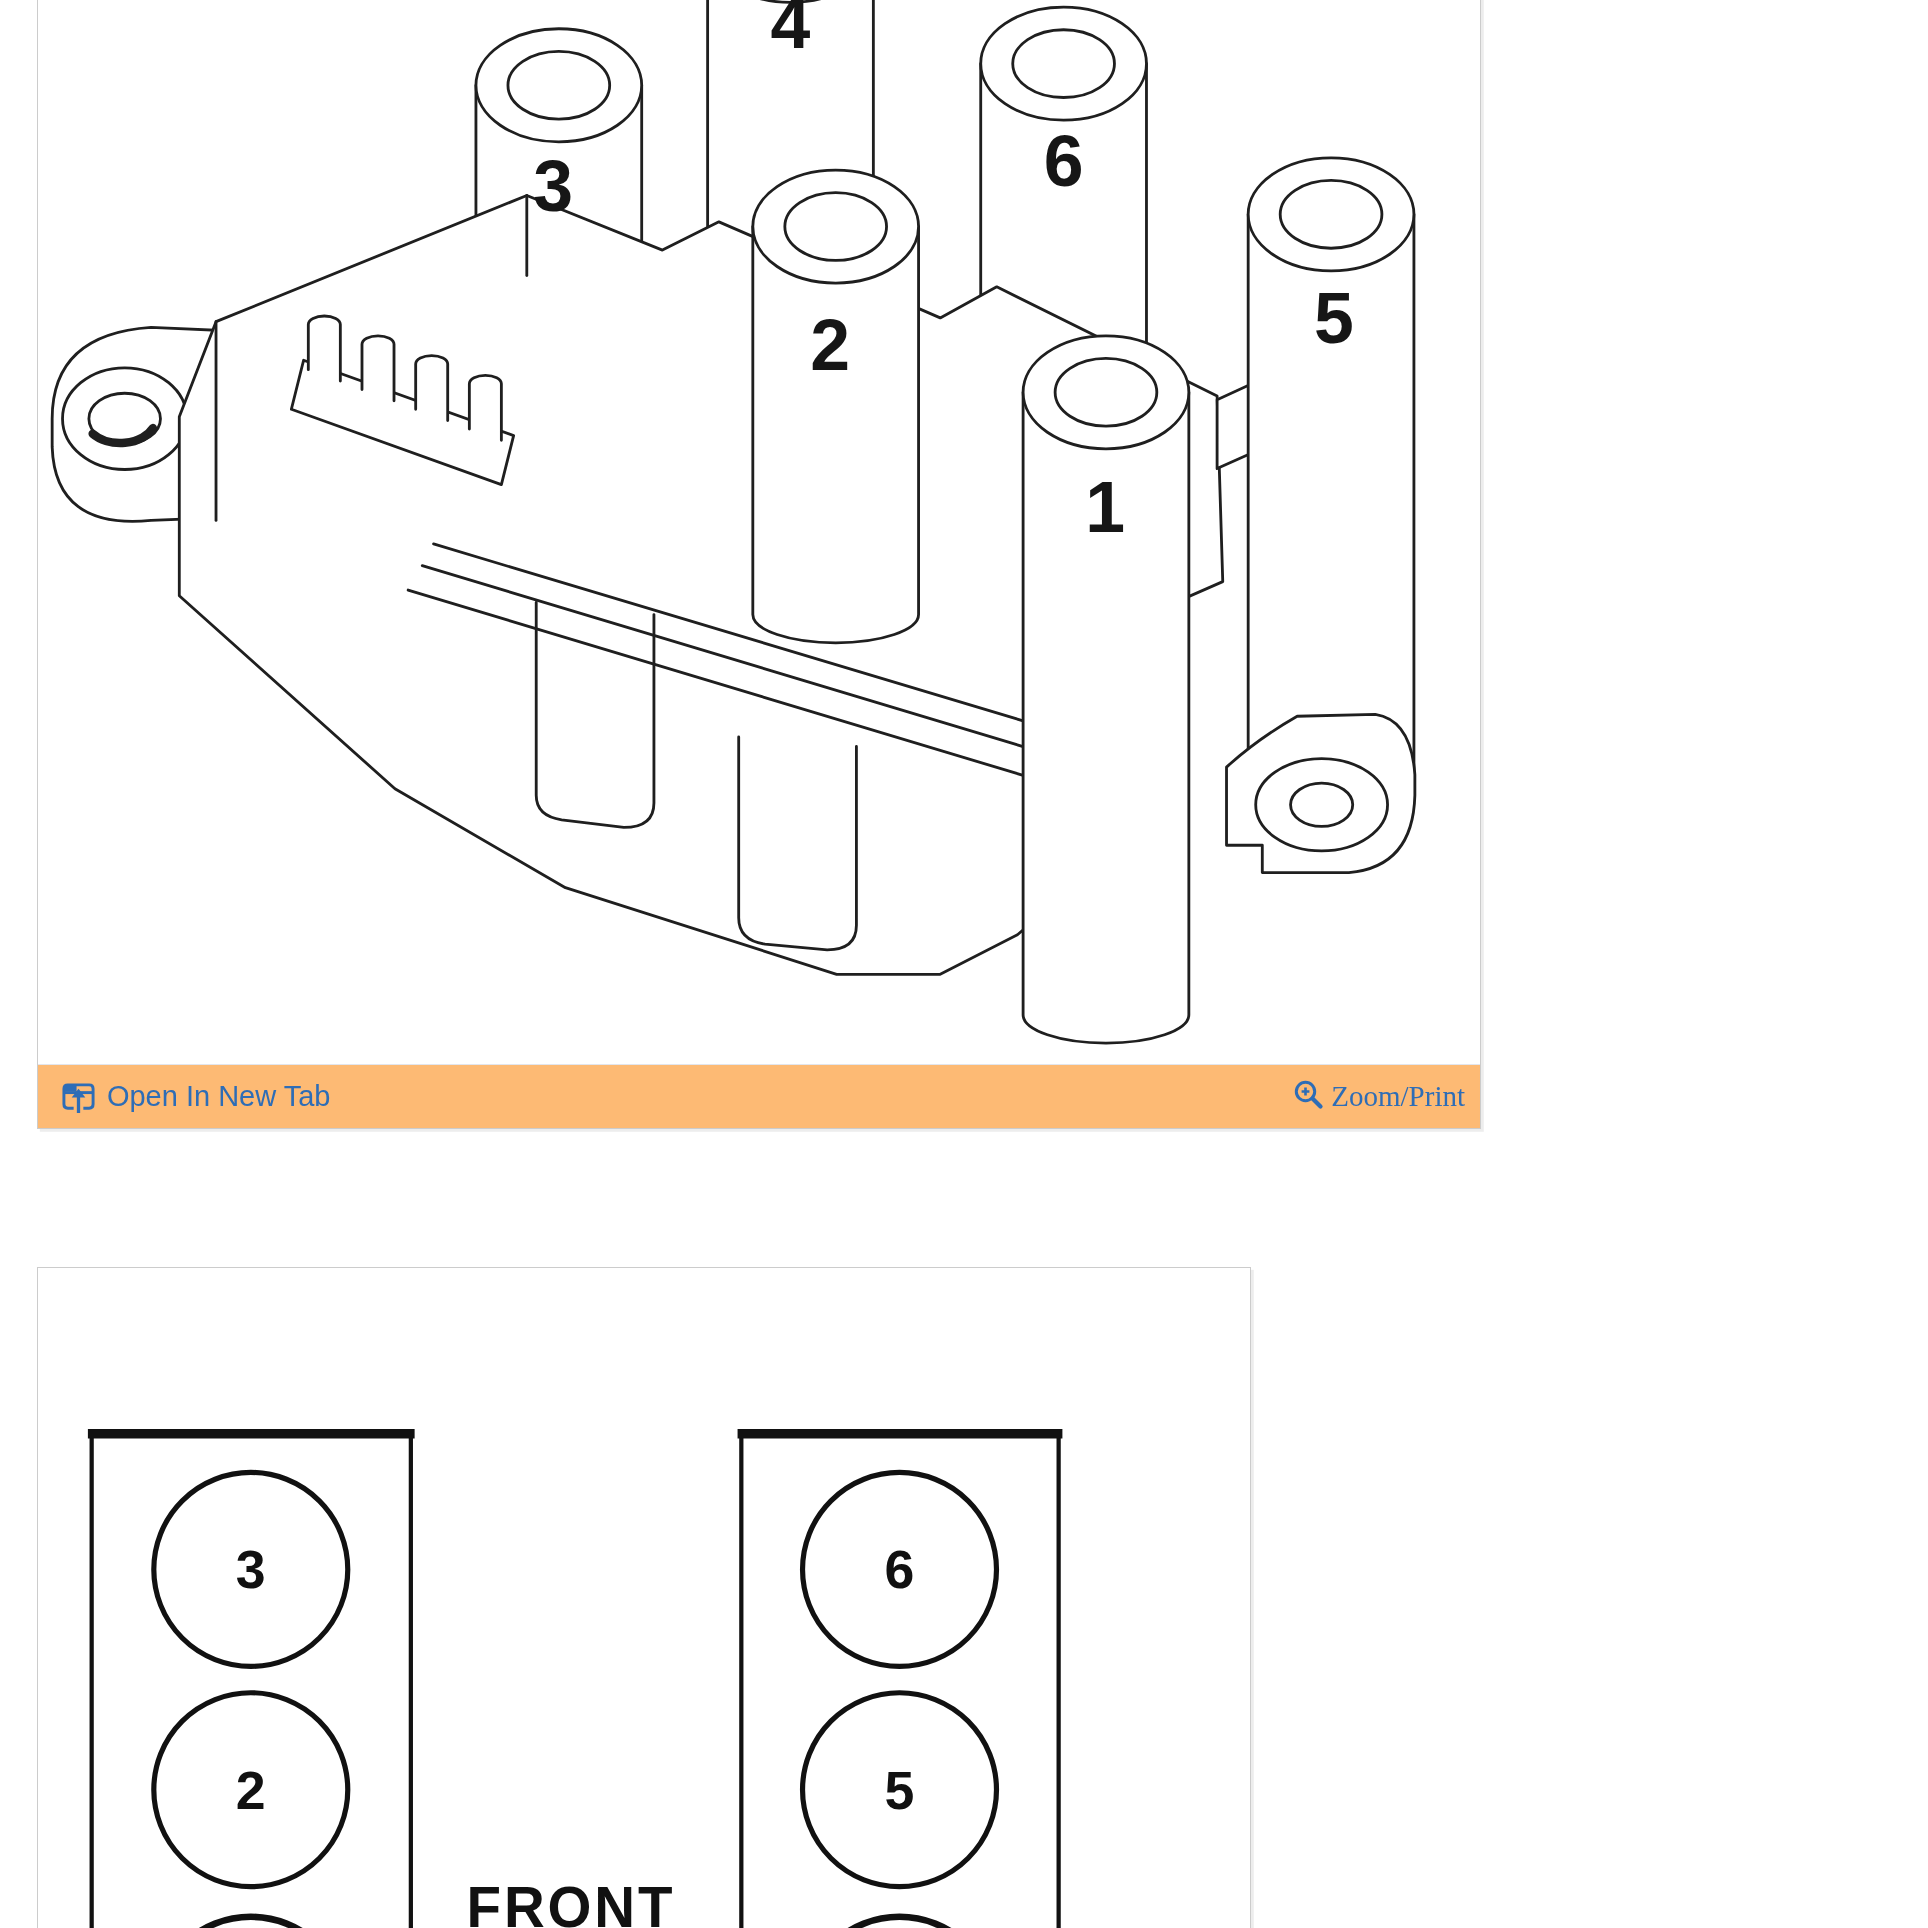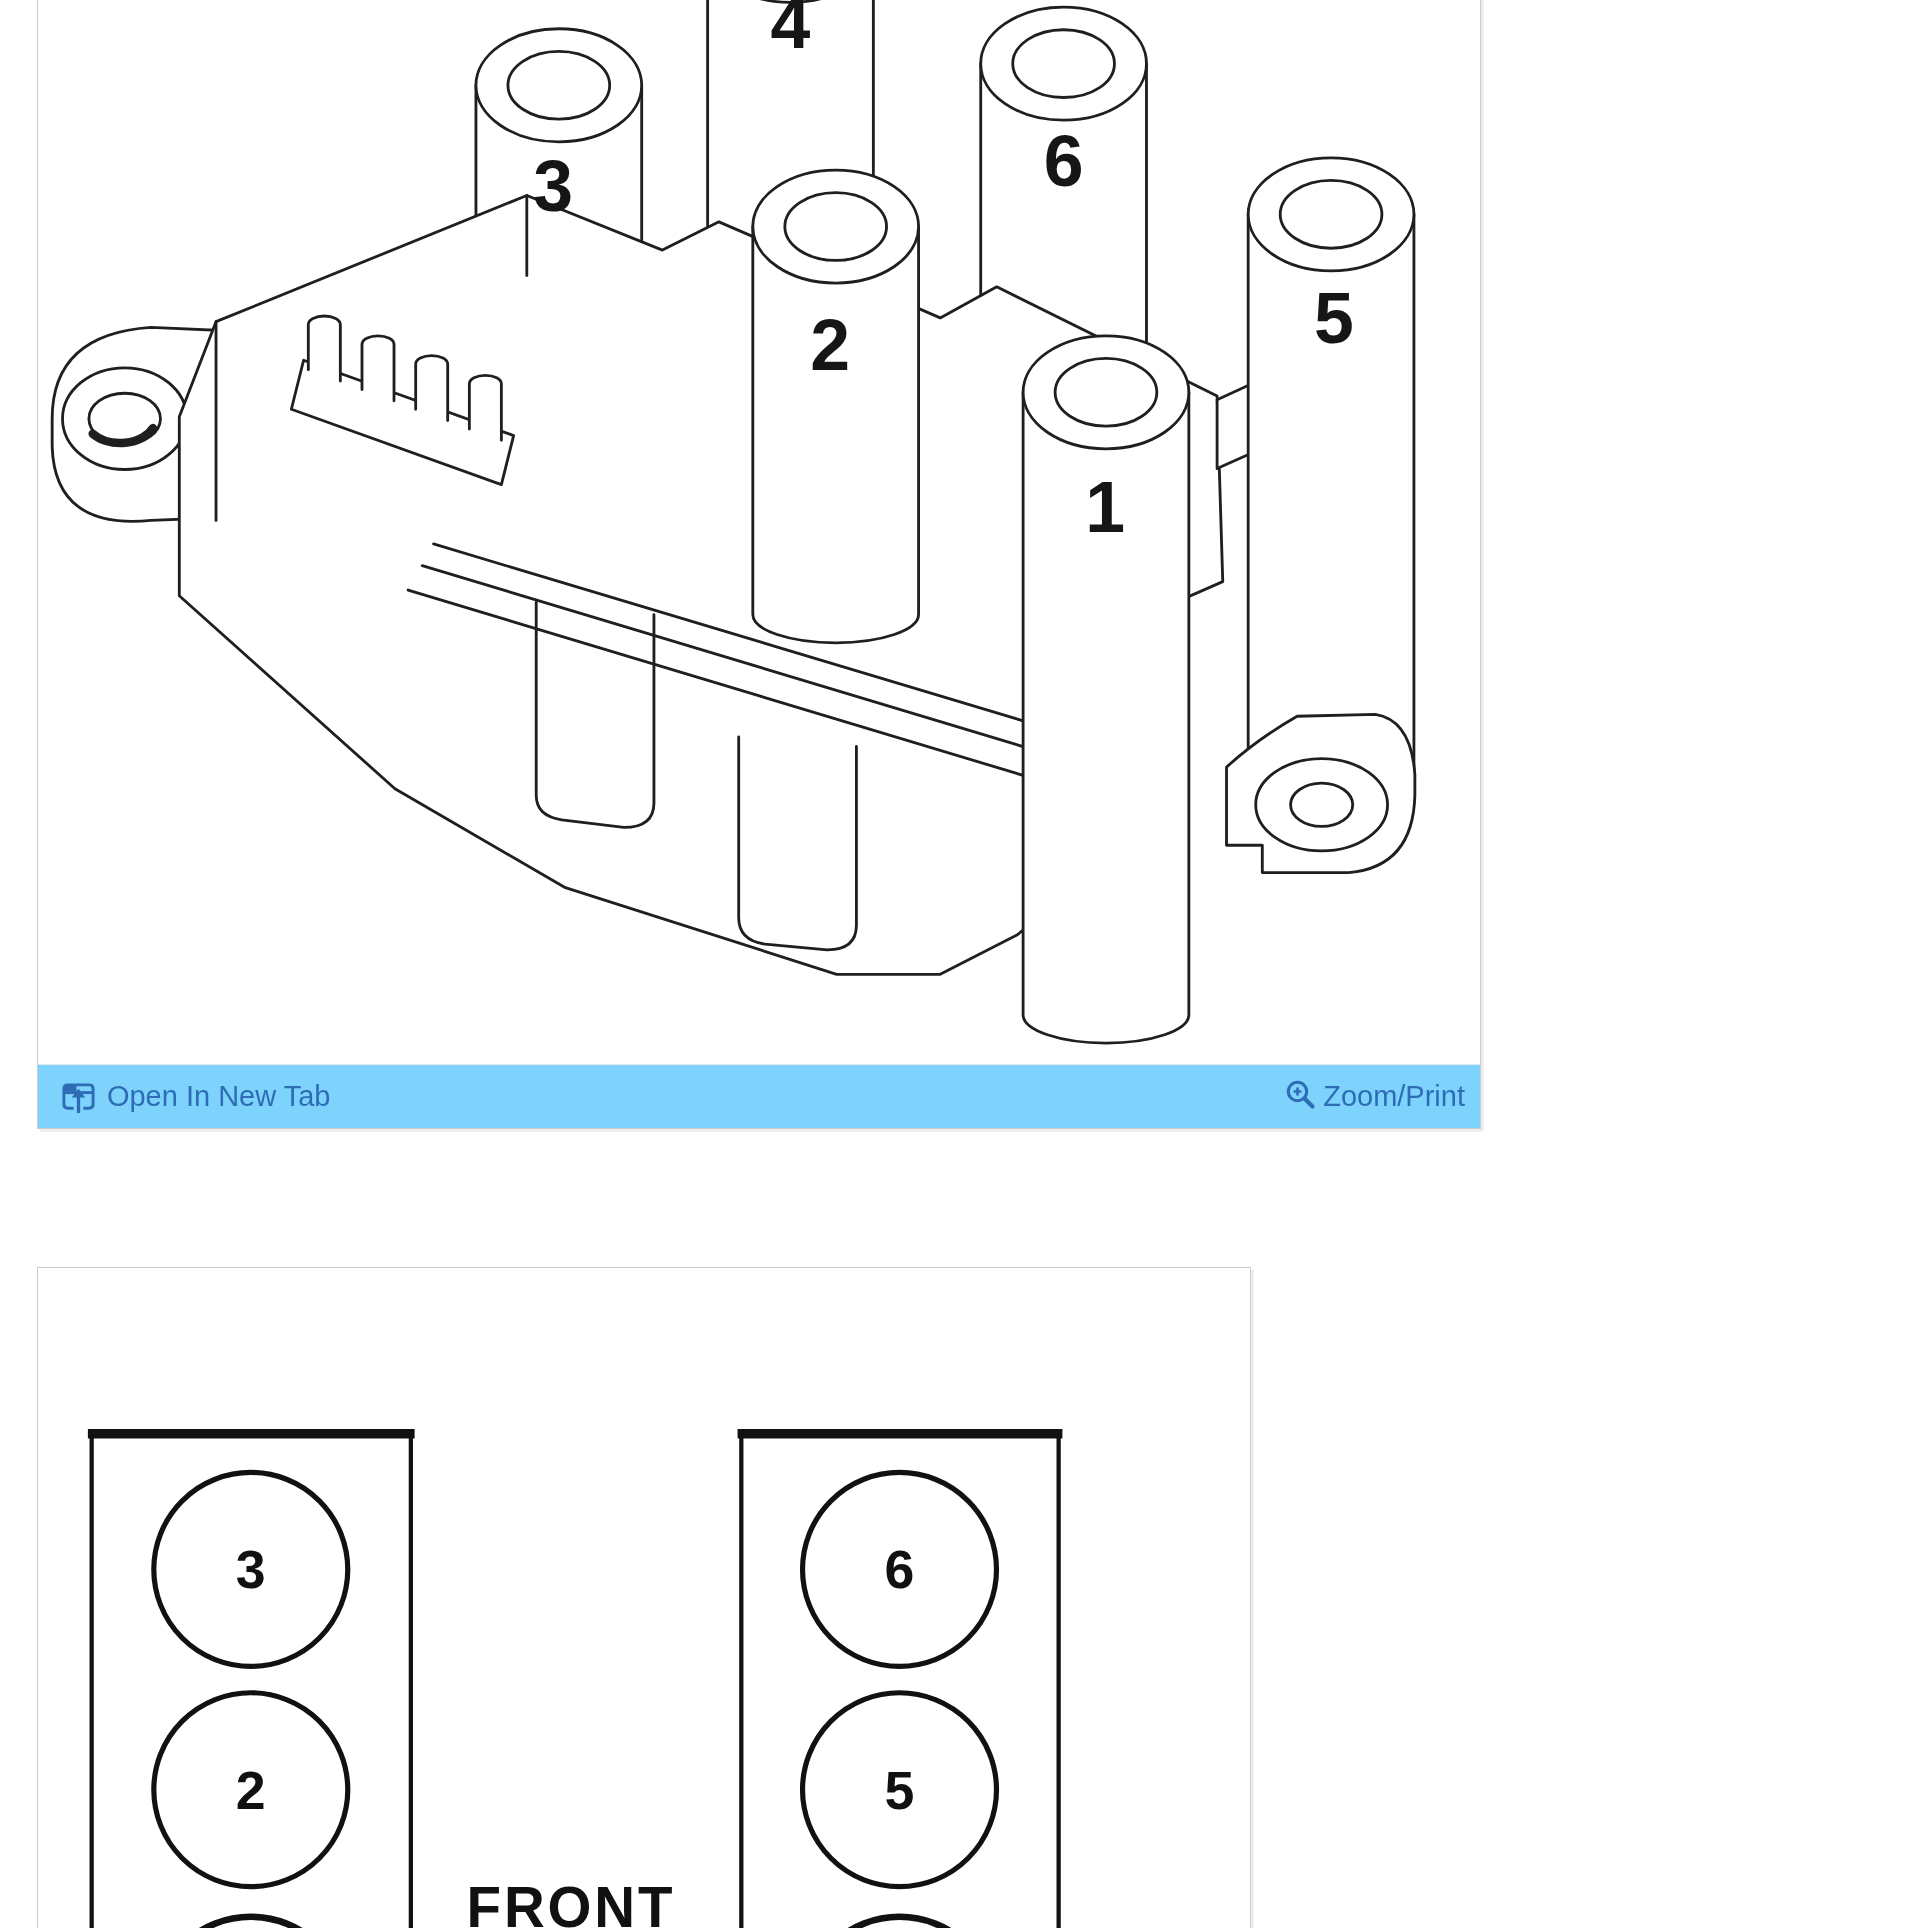--- a/index.html
+++ b/index.html
@@ -10,30 +10,30 @@
   .panel{
     position:absolute;background:#fff;
     border:1.9px solid #cccccc;
     box-shadow:2.8px 2.8px 0 rgba(0,0,0,0.07);
   }
   .panel-coil{left:37px;top:-7.5px;width:1442px;height:1135px;border-top:none;}
   .panel-firing{left:37px;top:1267px;width:1212px;height:716px;}
   .coil-canvas{position:absolute;left:0;top:0;width:1440px;height:1067px;overflow:hidden;}
   .coil-toolbar{
     position:absolute;left:0;right:0;bottom:0;height:64px;
-    background:#7dd3fc;border-top:0.9px solid #e2e6ed;
+    background:#fdba74;border-top:0.9px solid #e2e6ed;
     display:flex;align-items:center;justify-content:space-between;
     padding:0 15px 0 22.6px;box-sizing:border-box;
   }
   .tb-link{
     display:flex;align-items:center;gap:11.3px;
     color:#2e6db6;font-size:29px;line-height:1;cursor:pointer;
     text-decoration:none;white-space:nowrap;
   }
-  .tb-link.right{gap:5.6px;}
+  .tb-link.right{gap:5.6px;font-family:Liberation Serif, serif;}
   .tb-link svg{display:block;}
   svg text{user-select:none;}
   .firing-canvas{position:absolute;left:0;top:0;width:1208px;height:712px;}
 </style>
 </head>
 <body>
 
 <div class="panel panel-coil">
 
   <div class="coil-canvas">

